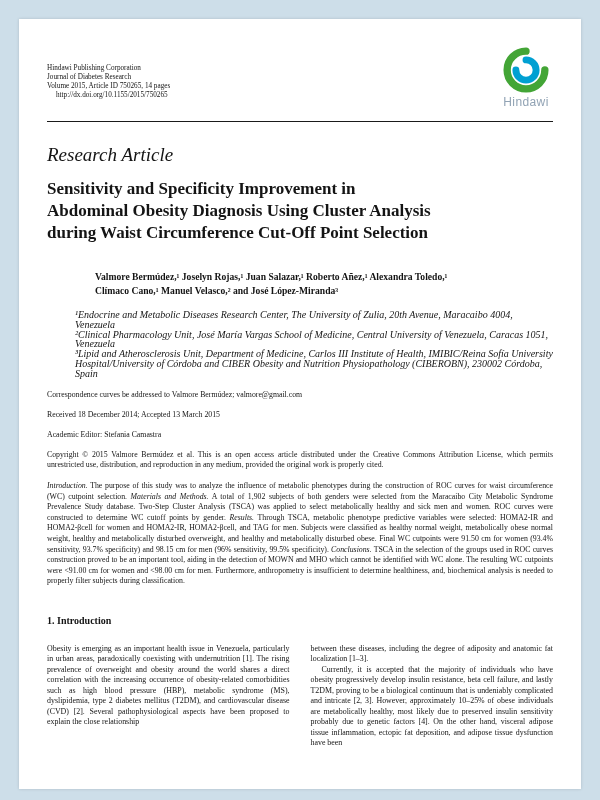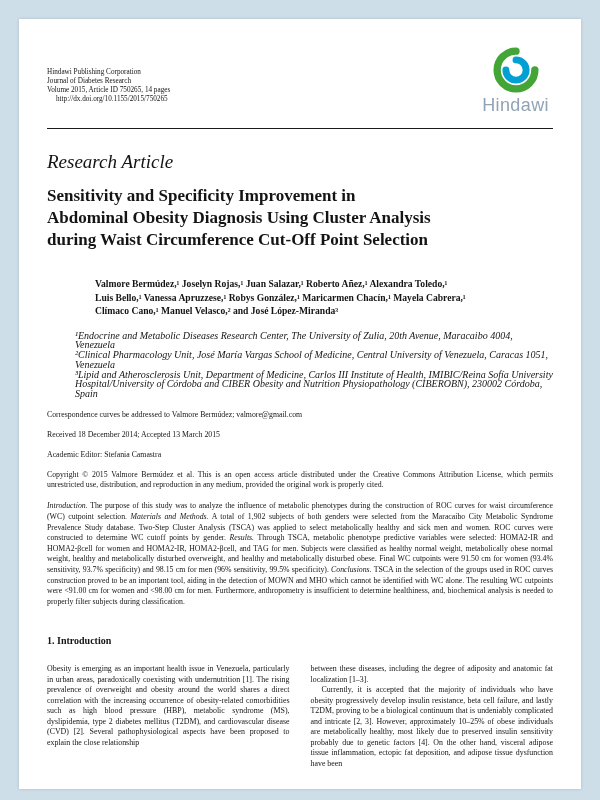--- a/index.html
+++ b/index.html
@@ -37,21 +37,21 @@
   .logo-block {
     display: flex;
     flex-direction: column;
     align-items: center;
     margin-right: 4px;
     margin-top: -2px;
   }
   .logo-block svg { width: 46px; height: 46px; }
   .logo-wordmark {
     font-family: "Liberation Sans", sans-serif;
-    font-size: 18px;
+    font-size: 12px;
     letter-spacing: 0.4px;
     color: #91a3b4;
     margin-top: 2px;
   }
   .rule {
     border: none;
     border-top: 1.3px solid #1a1a1a;
     margin: 12px 0 0 0;
   }
   .article-type {
@@ -139,21 +139,20 @@
   <div class="article-type">Research Article</div>
 
   <h1 class="article-title">
     <div>Sensitivity and Specificity Improvement in</div>
     <div>Abdominal Obesity Diagnosis Using Cluster Analysis</div>
     <div>during Waist Circumference Cut-Off Point Selection</div>
   </h1>
 
   <div class="authors">
     <div>Valmore Bermúdez,¹ Joselyn Rojas,¹ Juan Salazar,¹ Roberto Añez,¹ Alexandra Toledo,¹</div>
-    <div>Luis Bello,¹ Vanessa Apruzzese,¹ Robys González,¹ Maricarmen Chacín,¹ Mayela Cabrera,¹</div>
     <div>Clímaco Cano,¹ Manuel Velasco,² and José López-Miranda³</div>
   </div>
 
   <div class="affiliations">
     <div>¹Endocrine and Metabolic Diseases Research Center, The University of Zulia, 20th Avenue, Maracaibo 4004, Venezuela</div>
     <div>²Clinical Pharmacology Unit, José María Vargas School of Medicine, Central University of Venezuela, Caracas 1051, Venezuela</div>
     <div>³Lipid and Atherosclerosis Unit, Department of Medicine, Carlos III Institute of Health, IMIBIC/Reina Sofía University Hospital/University of Córdoba and CIBER Obesity and Nutrition Physiopathology (CIBEROBN), 230002 Córdoba, Spain</div>
   </div>
 
   <div class="meta-line">Correspondence curves be addressed to Valmore Bermúdez; valmore@gmail.com</div>

